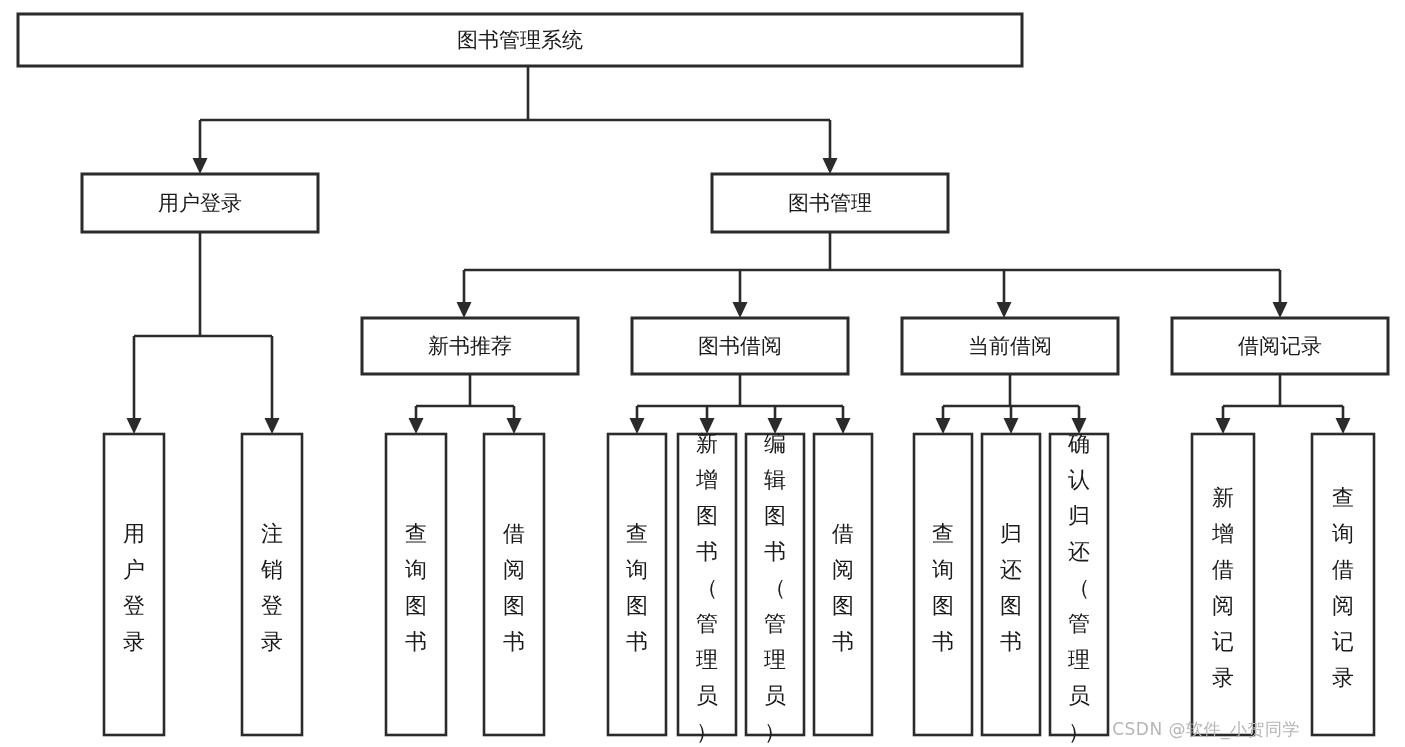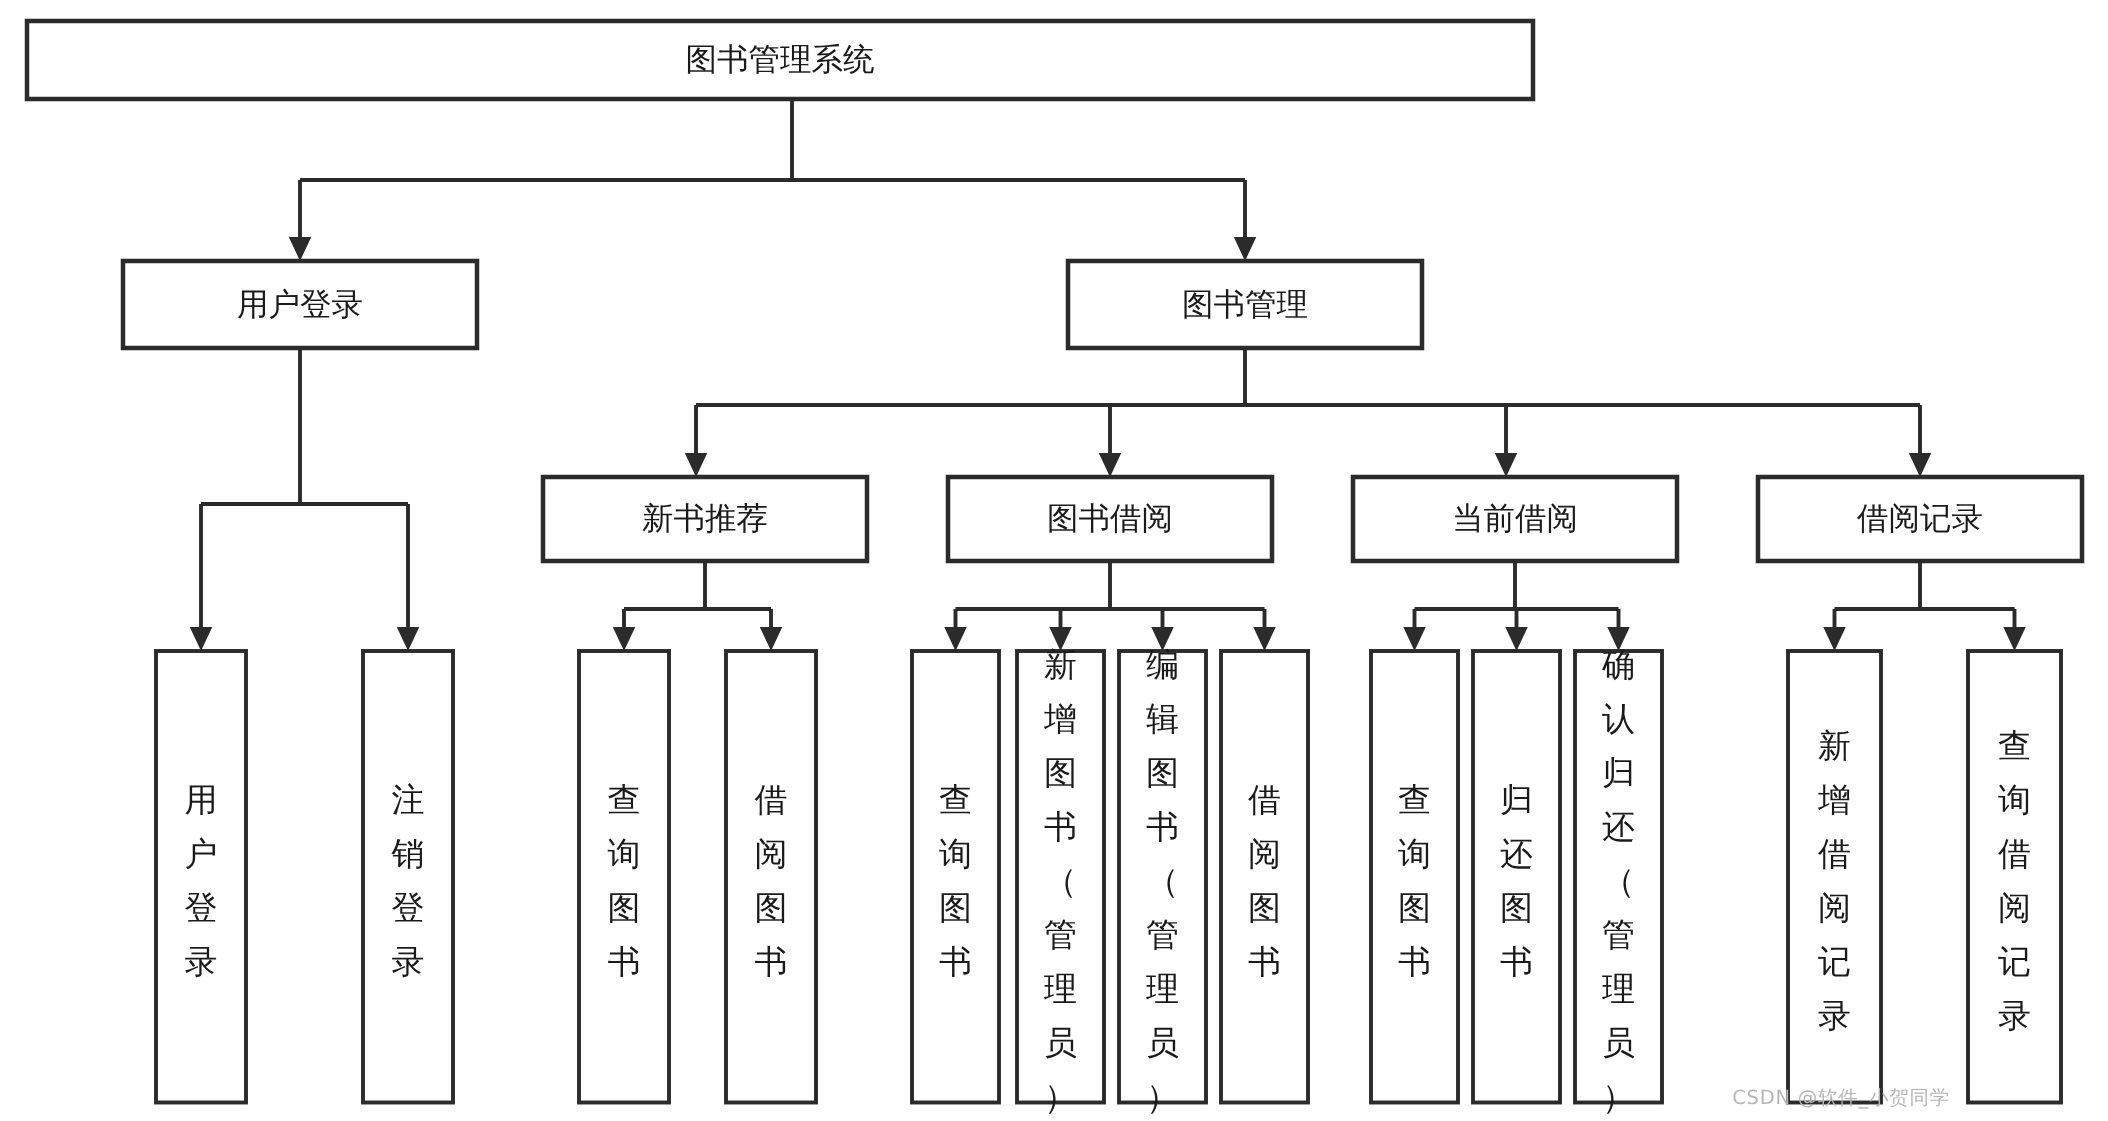--- a/index.html
+++ b/index.html
@@ -57,21 +57,21 @@
     font-family: "DejaVu Sans", "Liberation Sans", sans-serif;
     font-size: 22px;
     fill: #1a1a1a;
     text-anchor: middle;
   }
   .watermark {
     position: absolute;
     right: 12px;
     bottom: 6px;
     font-family: "DejaVu Sans", "Liberation Sans", sans-serif;
-    font-size: 13px;
+    font-size: 17px;
     color: #b6b6b6;
     letter-spacing: 0.5px;
     white-space: nowrap;
     user-select: none;
   }
 </style>
 </head>
 <body>
 
 <div id="diagram-root">

